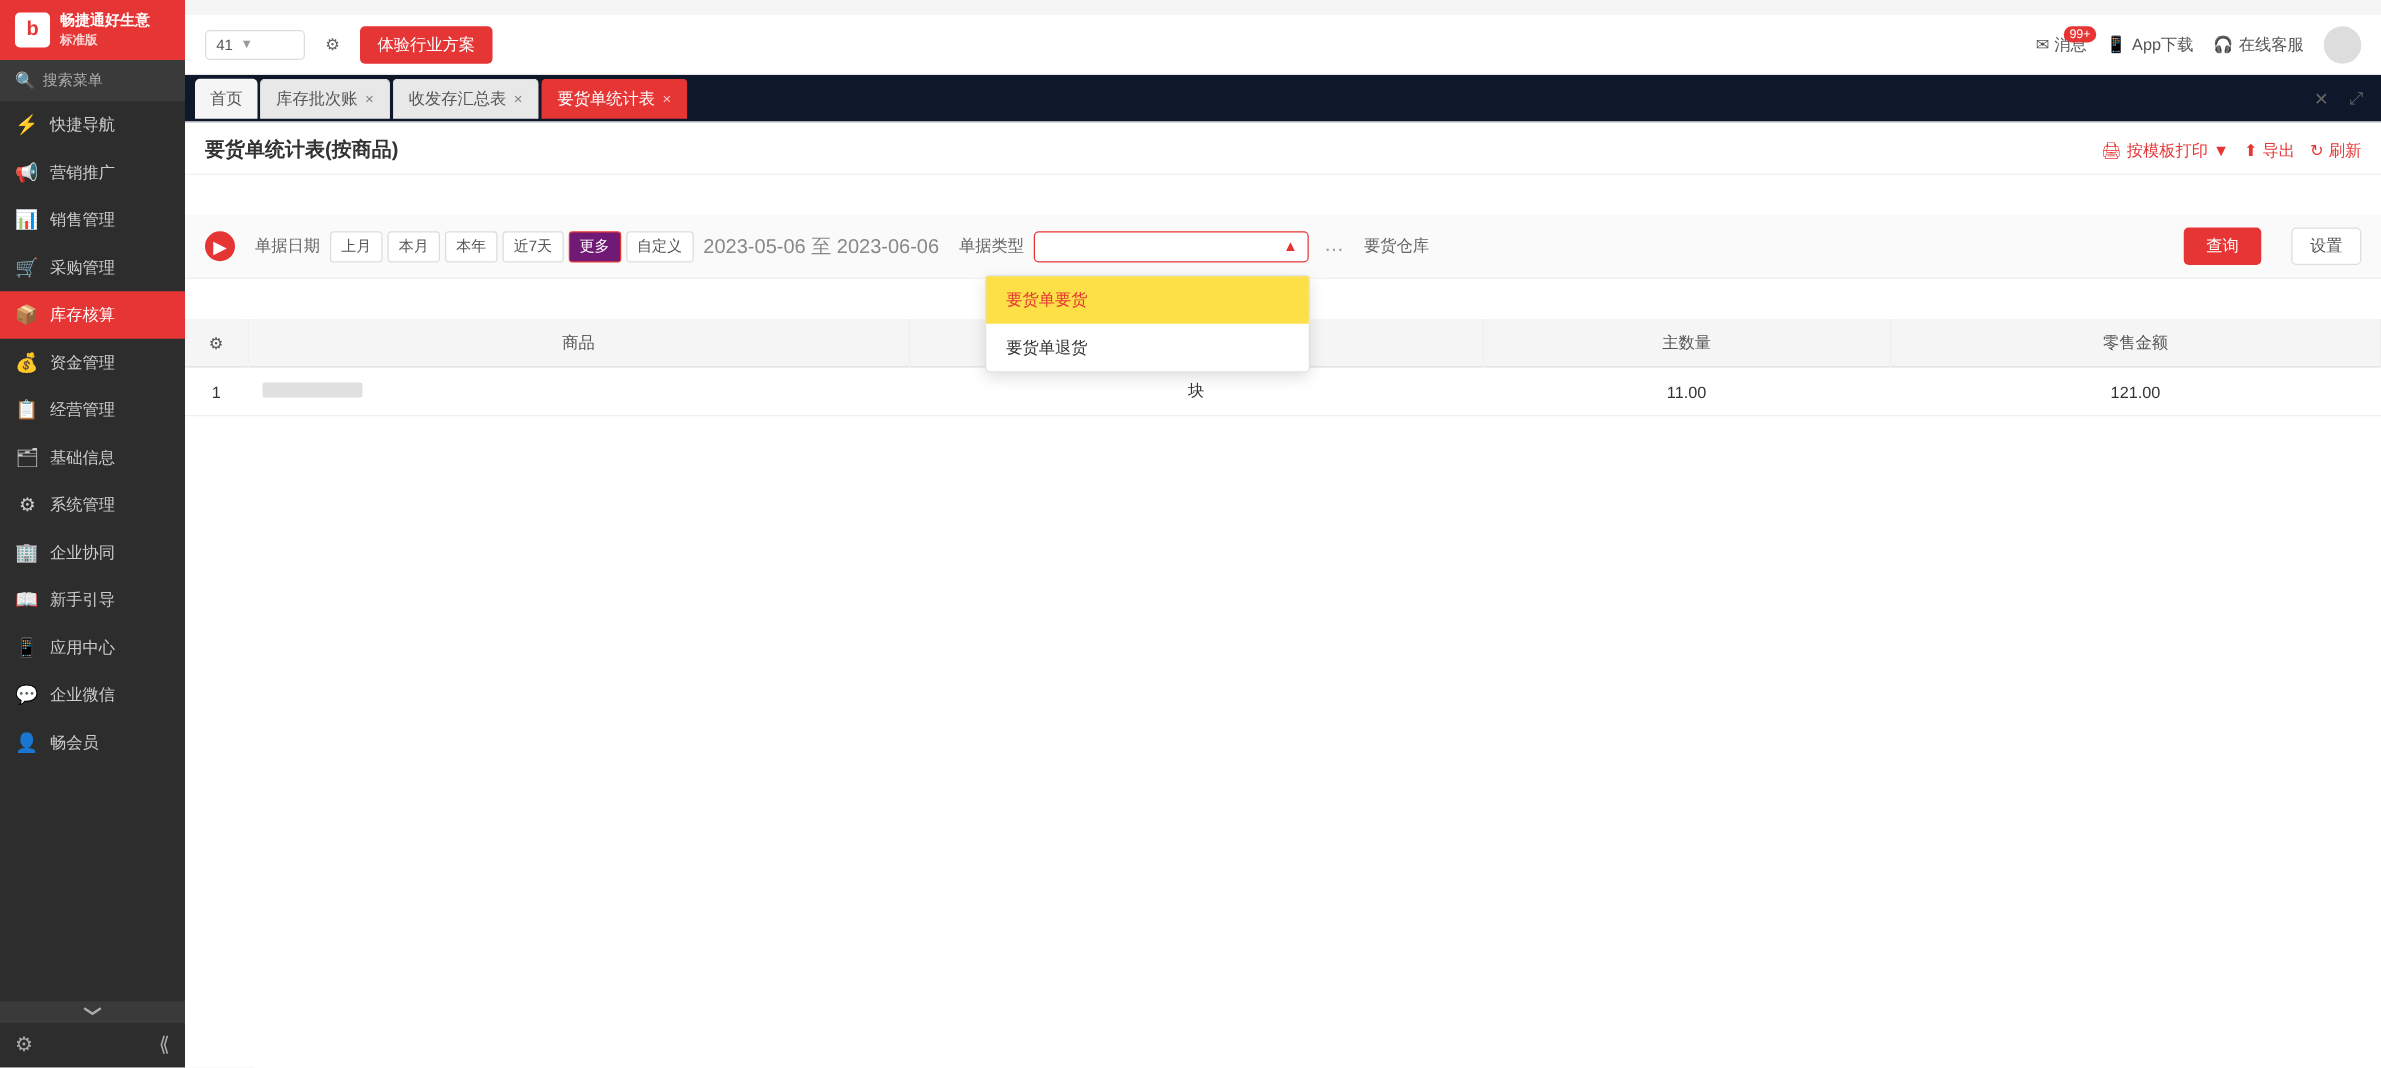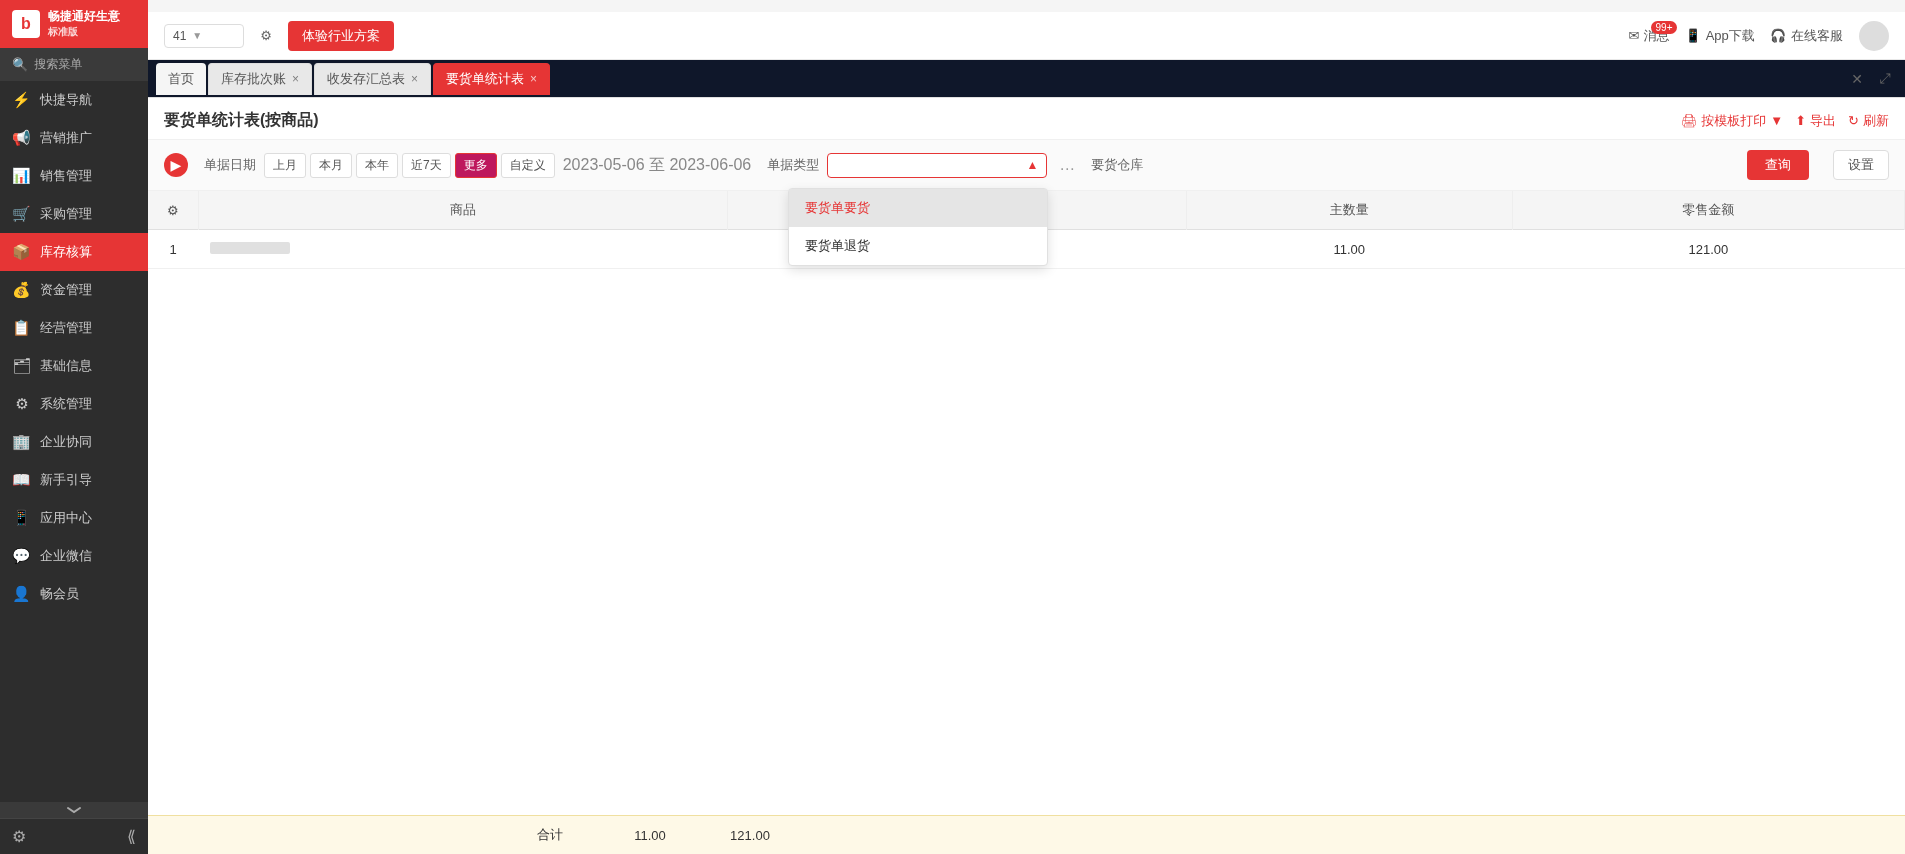--- a/index.html
+++ b/index.html
@@ -238,20 +238,21 @@
       font-size: 14px;
     }
 
     
     .page-area {
       flex: 1;
       background: #fff;
       overflow: hidden;
       display: flex;
       flex-direction: column;
+      gap: 32px;
     }
 
     
     .page-header {
       display: flex;
       align-items: center;
       justify-content: space-between;
       padding: 12px 16px 8px;
       border-bottom: 1px solid #f0f0f0;
       flex-shrink: 0;
@@ -321,21 +322,21 @@
     .date-btn {
       padding: 3px 8px;
       border-radius: 3px;
       border: 1px solid #ddd;
       background: white;
       font-size: 12px;
       cursor: pointer;
       color: #555;
     }
     .date-btn.more {
-      background: #be185d;
+      background: #701a75;
       color: white;
       border-color: #e63535;
     }
     .date-btn.custom {
       background: white;
       color: #555;
     }
     .date-range {
       font-size: 16px;
       color: #888;
@@ -407,21 +408,21 @@
       border-radius: 4px;
       box-shadow: 0 4px 12px rgba(0,0,0,0.12);
       z-index: 1000;
     }
     .dropdown-item {
       padding: 10px 16px;
       cursor: pointer;
       font-size: 13px;
       color: #333;
     }
-    .dropdown-item.selected { background: #e5e5e5; color: #e63535; }
+    .dropdown-item.selected { background: #fde047; color: #e63535; }
 
     
     .table-area {
       flex: 1;
       overflow: auto;
       position: relative;
     }
     .data-table {
       width: 100%;
       border-collapse: collapse;
@@ -712,22 +713,15 @@
               <span class="product-placeholder"></span>
             </td>
             <td>块</td>
             <td>11.00</td>
             <td>121.00</td>
           </tr>
         </tbody>
       </table>
     </div>
 
-    <div class="table-footer">
-      <div style="width:240px; text-align:center;"></div>
-      <div style="width:100px; text-align:center;"></div>
-      <div style="width:100px; text-align:center;" class="footer-label">合计</div>
-      <div style="width:100px; text-align:center;" class="footer-value">11.00</div>
-      <div style="width:100px; text-align:center;" class="footer-value">121.00</div>
-    </div>
 
   </div>
 </div>
 
 </body></html>

